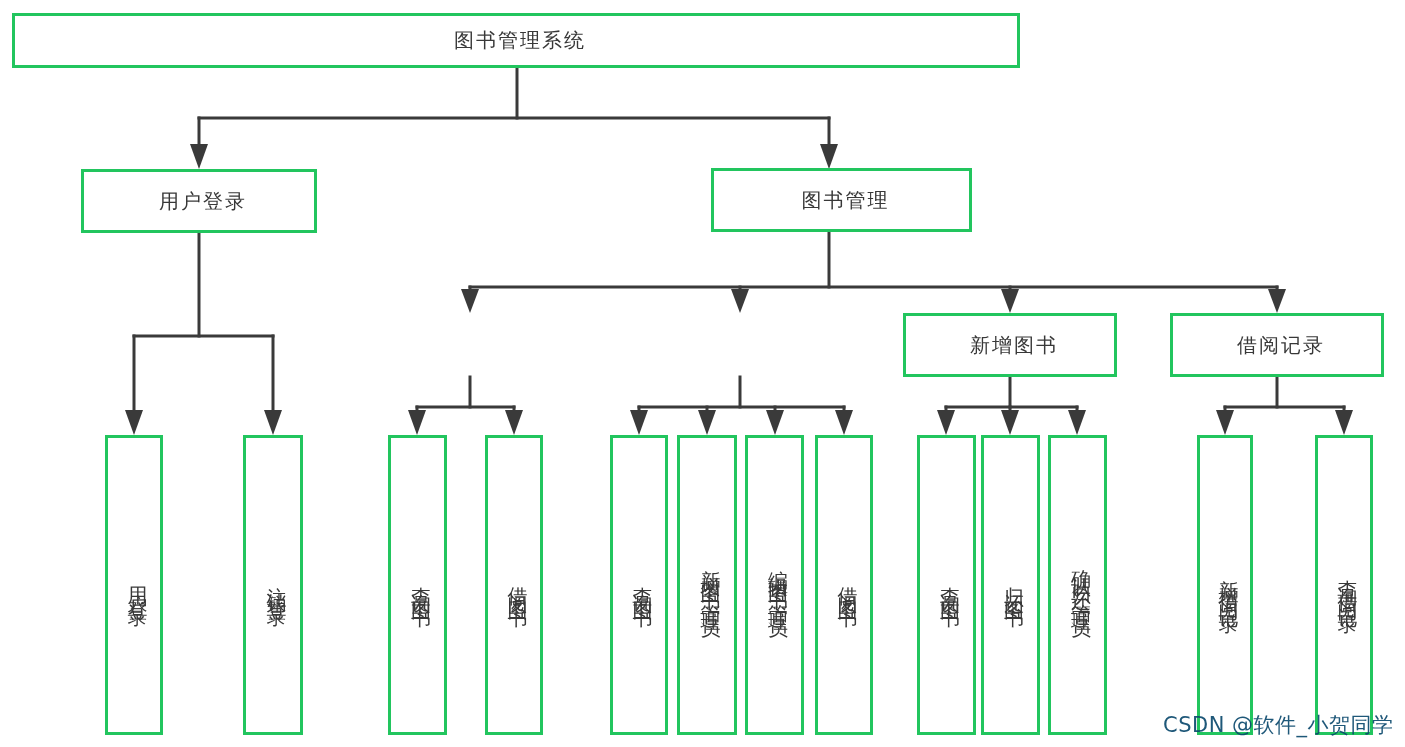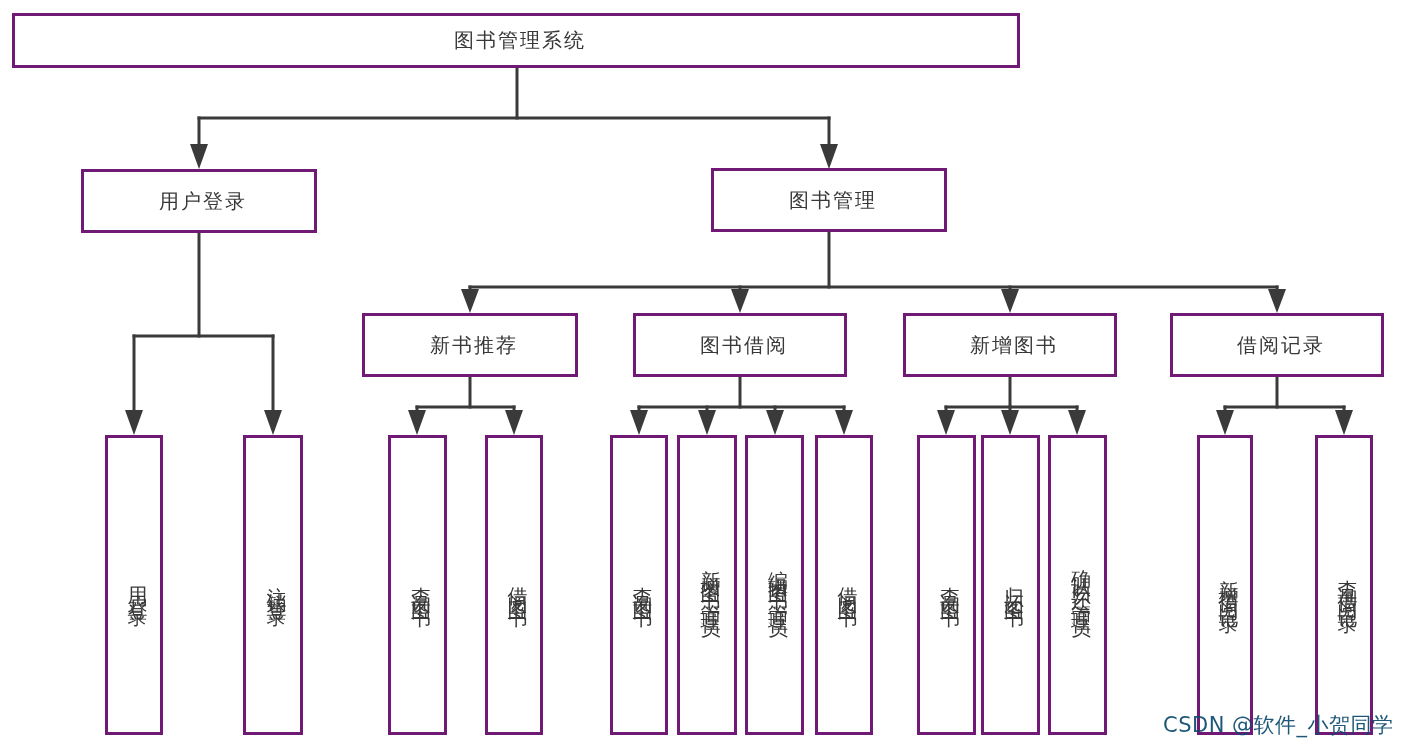--- a/index.html
+++ b/index.html
@@ -13,21 +13,21 @@
   }
   .wires {
     position: absolute;
     left: 0; top: 0;
     width: 1405px; height: 747px;
     z-index: 0;
   }
   .box {
     position: absolute;
     box-sizing: border-box;
-    border: 3px solid #701a75;
+    border: 3px solid #22c55e;
     background: #ffffff;
     display: flex;
     align-items: center;
     justify-content: center;
     z-index: 1;
     padding-left: 8px;
   }
   .box .label {
     font-size: 20px;
     color: #383838;
@@ -134,30 +134,24 @@
     </g>
   </svg>
 
   <div class="box" style="left:12px; top:13px; width:1008px; height:55px;">
     <span class="label">图书管理系统</span>
   </div>
 
   <div class="box" style="left:81px; top:169px; width:236px; height:64px;">
     <span class="label">用户登录</span>
   </div>
-  <div class="box" style="left:711px; top:168px; width:236px; height:64px;align-items:center;">
+  <div class="box" style="left:711px; top:168px; width:261px; height:64px;align-items:center;">
     <span class="label">图书管理</span>
   </div>
 
-  <div class="box" style="left:362px; top:313px; width:216px; height:64px;">
-    <span class="label">新书推荐</span>
-  </div>
-  <div class="box" style="left:633px; top:313px; width:214px; height:64px;">
-    <span class="label">图书借阅</span>
-  </div>
   <div class="box" style="left:903px; top:313px; width:214px; height:64px;">
     <span class="label">新增图书</span>
   </div>
   <div class="box" style="left:1170px; top:313px; width:214px; height:64px;">
     <span class="label">借阅记录</span>
   </div>
 
   <div class="box leaf" style="left:105px; top:435px; width:58px; height:300px;">
     <span class="label">用户登录</span>
   </div>

